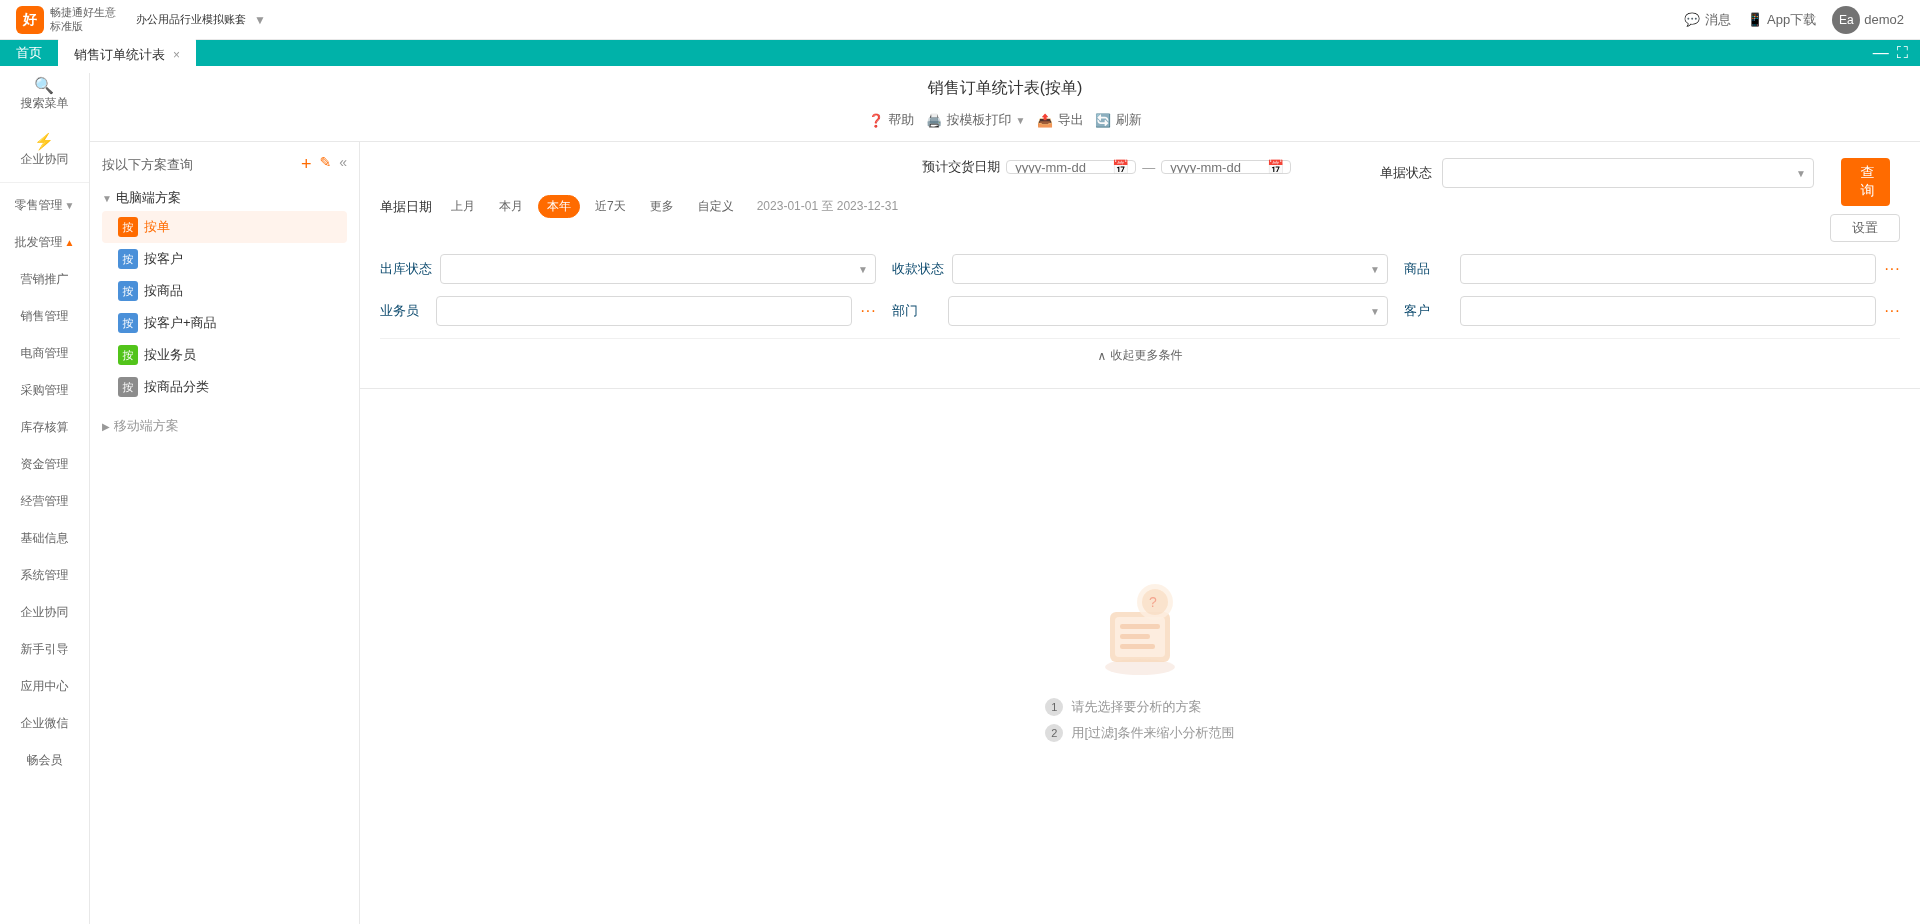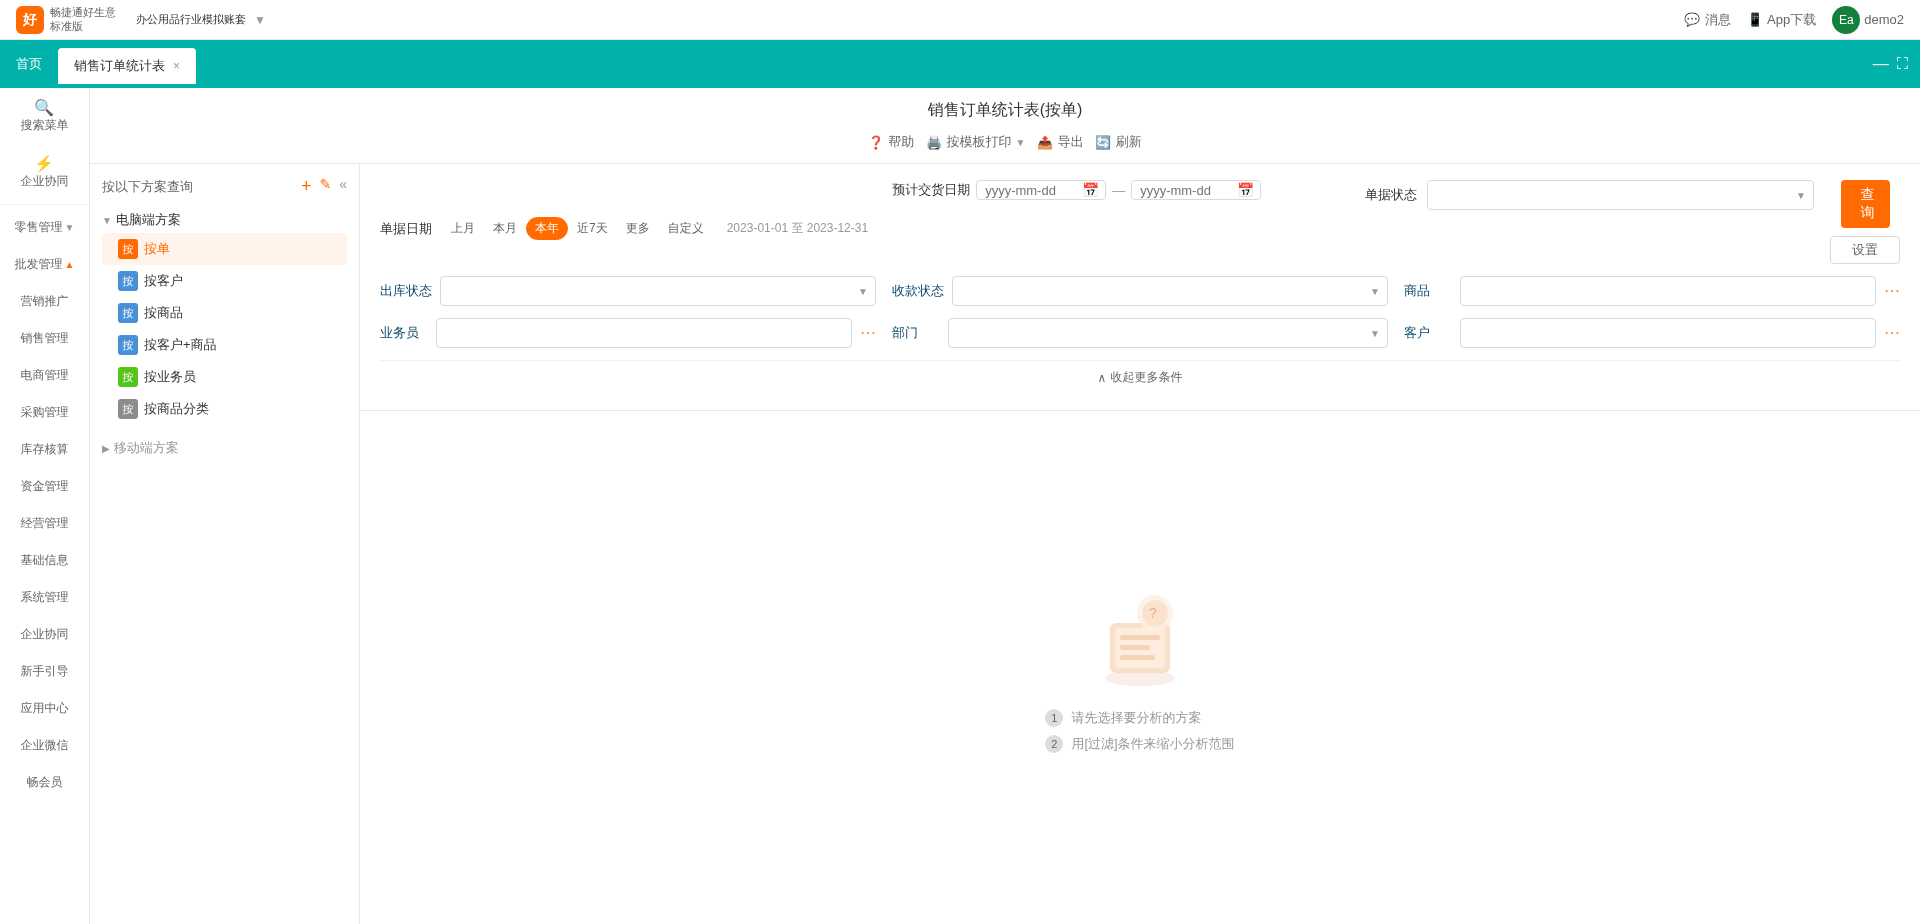--- a/index.html
+++ b/index.html
@@ -6,24 +6,24 @@
     body { font-family: 'Microsoft YaHei', sans-serif; font-size: 13px; background: #f5f5f5; color: #333; display: flex; flex-direction: column; height: 924px; overflow: hidden; }
 
     
     .topbar { height: 40px; background: #fff; display: flex; align-items: center; justify-content: space-between; padding: 0 16px; border-bottom: 1px solid #e8e8e8; }
     .topbar-left { display: flex; align-items: center; gap: 8px; }
     .logo-area { display: flex; align-items: center; gap: 6px; }
     .logo-icon { width: 28px; height: 28px; background: #ff6b00; border-radius: 6px; display: flex; align-items: center; justify-content: center; color: white; font-size: 14px; font-weight: bold; }
     .logo-text { font-size: 11px; color: #666; line-height: 1.2; }
     .topbar-right { display: flex; align-items: center; gap: 16px; color: #666; font-size: 13px; }
     .topbar-right-item { display: flex; align-items: center; gap: 4px; cursor: pointer; }
-    .avatar { width: 28px; height: 28px; border-radius: 50%; background: #15803d; display: flex; align-items: center; justify-content: center; color: white; font-size: 12px; }
-
-    
-    .tabbar { height: 48px; background: #00b2a9; display: flex; align-items: center; padding: 0; }
+    .avatar { width: 28px; height: 28px; border-radius: 50%; background: #737373; display: flex; align-items: center; justify-content: center; color: white; font-size: 12px; }
+
+    
+    .tabbar { height: 26px; background: #00b2a9; display: flex; align-items: center; padding: 0; }
     .tab { height: 40px; display: flex; align-items: center; padding: 0 16px; font-size: 13px; cursor: pointer; position: relative; }
     .tab-home { color: #fff; background: transparent; }
     .tab-active { background: #fff; color: #333; border-radius: 4px 4px 0 0; margin-top: 4px; height: 36px; }
     .tab-active .tab-close { margin-left: 8px; color: #999; font-size: 12px; cursor: pointer; }
     .tabbar-spacer { flex: 1; }
     .tabbar-controls { display: flex; align-items: center; gap: 8px; padding-right: 12px; color: #fff; font-size: 16px; }
 
     
     .main-layout { display: flex; flex: 1; overflow: hidden; }
 
@@ -57,27 +57,27 @@
     .scheme-item .scheme-icon { width: 20px; height: 20px; display: flex; align-items: center; justify-content: center; border-radius: 3px; font-size: 11px; }
     .scheme-item .scheme-icon.orange { background: #ff6b00; color: white; }
 
     .mobile-group { margin-top: 10px; }
     .mobile-group-title { display: flex; align-items: center; gap: 4px; font-size: 13px; color: #999; padding: 4px 0; cursor: pointer; }
 
     
     .filter-panel { flex: 1; background: #fff; display: flex; flex-direction: column; overflow: hidden; }
     .filter-area { padding: 16px 20px; border-bottom: 1px solid #e8e8e8; }
     .filter-label { font-size: 13px; color: #333; white-space: nowrap; min-width: 60px; }
-    .filter-date-group { display: flex; align-items: center; }
+    .filter-date-group { display: flex; align-items: center; gap: 6px; }
     .filter-date-btn { padding: 2px 8px; font-size: 12px; cursor: pointer; color: #666; border: 1px solid transparent; border-radius: 3px; }
     .filter-date-btn.active { background: #ff6b00; color: white; border-color: #ff6b00; border-radius: 20px; }
     .filter-date-text { font-size: 12px; color: #999; margin-left: 8px; }
     .filter-input { border: 1px solid #d9d9d9; border-radius: 4px; padding: 4px 8px; font-size: 13px; color: #bbb; height: 30px; }
     .date-input-wrap { position: relative; display: flex; align-items: center; }
-    .date-input-wrap input { border: 1px solid #d9d9d9; border-radius: 4px; padding: 4px 28px 4px 8px; font-size: 13px; color: #bbb; height: 20px; width: 140px; }
+    .date-input-wrap input { border: 1px solid #d9d9d9; border-radius: 4px; padding: 4px 28px 4px 8px; font-size: 13px; color: #bbb; height: 14px; width: 140px; }
     .date-input-wrap .cal-icon { position: absolute; right: 6px; color: #ff6b00; font-size: 14px; }
 
     .filter-select { border: 1px solid #d9d9d9; border-radius: 4px; padding: 4px 24px 4px 8px; font-size: 13px; color: #333; height: 30px; background: white; appearance: none; cursor: pointer; flex: 1; max-width: 300px; }
     .filter-select-wrap { position: relative; flex: 1; }
     .filter-select-wrap .arrow-icon { position: absolute; right: 8px; top: 50%; transform: translateY(-50%); color: #999; font-size: 10px; pointer-events: none; }
 
     .filter-row-3col { display: grid; grid-template-columns: 1fr 1fr 1fr; gap: 16px; margin-bottom: 12px; align-items: center; }
     .filter-col { display: flex; align-items: center; gap: 8px; }
     .filter-col-label { font-size: 13px; color: #0c4a6e; white-space: nowrap; min-width: 48px; }
     .filter-dots { color: #ff6b00; font-size: 16px; cursor: pointer; margin-left: auto; }

